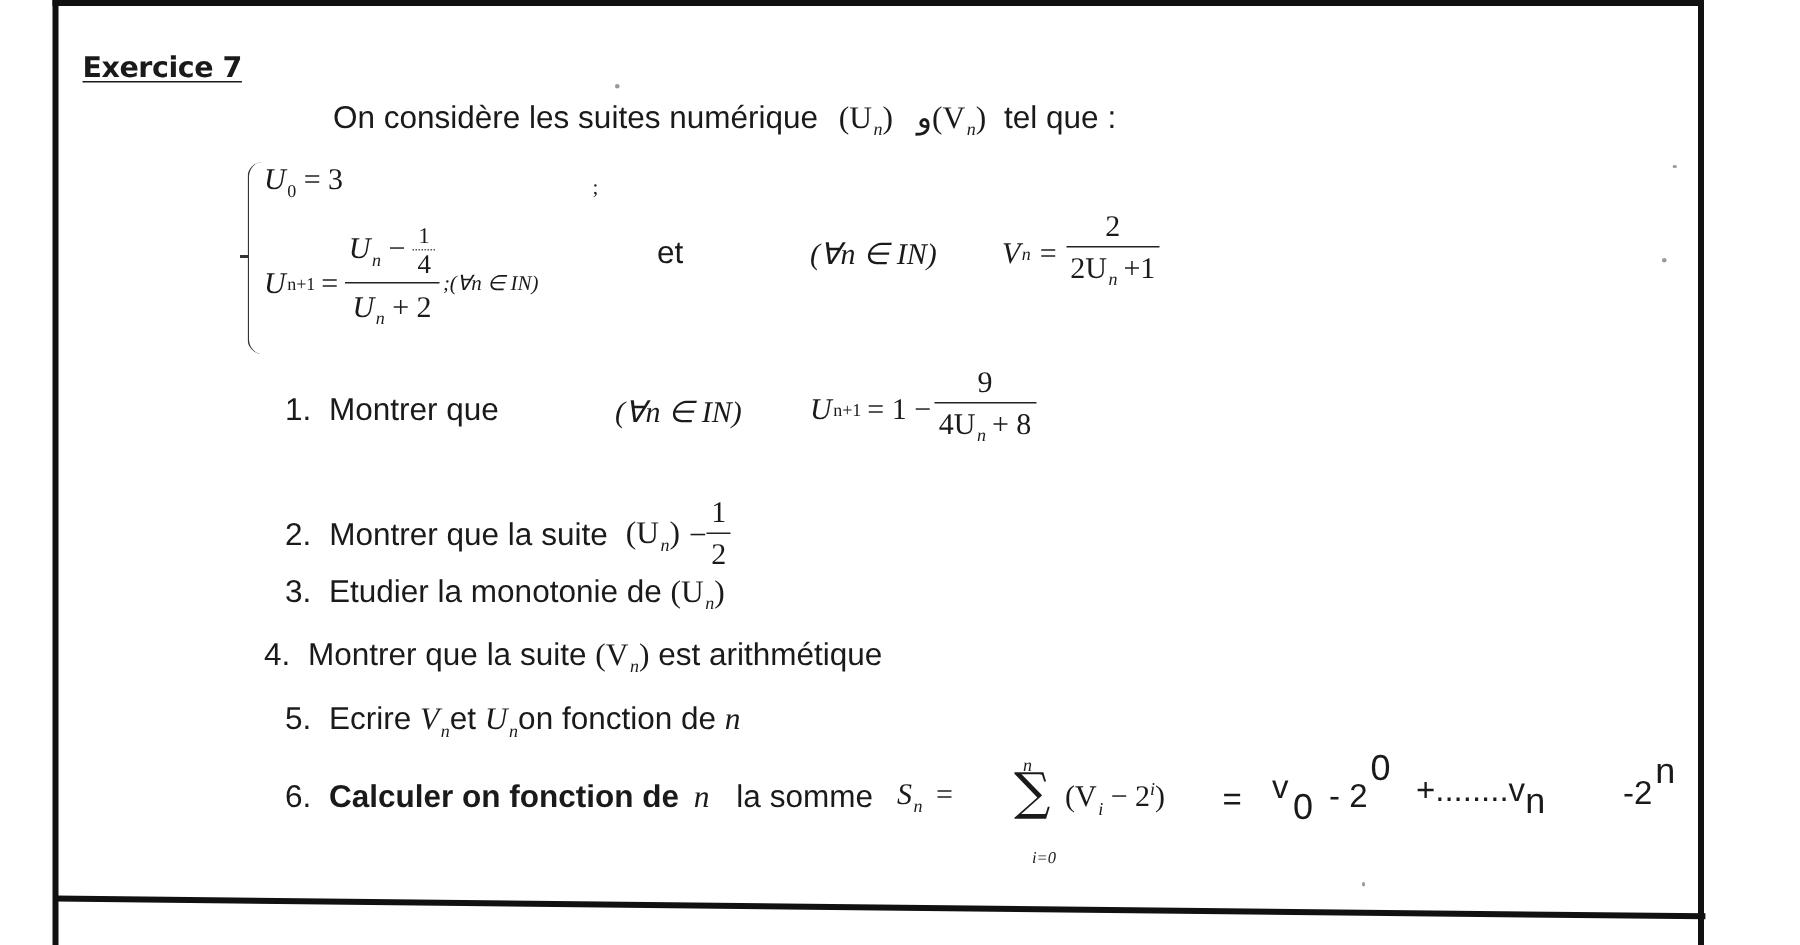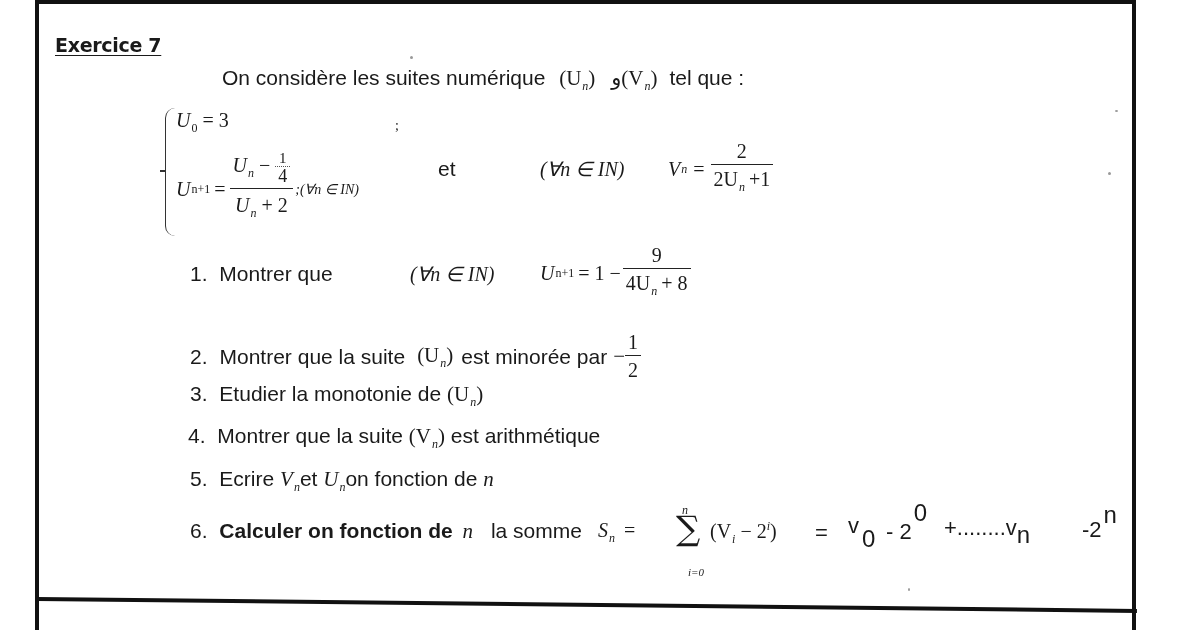--- a/index.html
+++ b/index.html
@@ -104,35 +104,34 @@
   <span class="frac" style="margin-left:2px;">
     <span class="num rm">9</span>
     <span class="den"><span class="rm">4U</span><sub class="s" style="font-style:italic;">n</sub><span class="rm" style="margin-left:4px;">+ 8</span></span>
   </span>
 </div>
 
 <div class="abs sans" style="left:190px; top:329px; display:flex; align-items:center;">
   <span>2.</span>
   <span style="margin-left:12px;">Montrer que la suite</span>
   <span class="math" style="margin-left:12px;text-align:center;"><span class="rm">(U</span><sub class="s">n</sub><span class="rm">)</span></span>
-  <span style="margin-left:8px;">est minorée par</span>
   <span class="rm" style="margin-left:6px; font-family:'Liberation Serif',serif;">−</span>
   <span class="frac" style="font-size:20px;">
       <span class="num">1</span>
       <span class="den">2</span>
     </span>
 </div>
 
 <div class="abs sans" style="left:190px; top:382px;">
   <span>3.</span>
   <span style="margin-left:6px;">Etudier la monotonie de</span>
   <span class="math"><span class="rm">(U</span><sub class="s">n</sub><span class="rm">)</span></span>
 </div>
 
-<div class="abs sans" style="left:188px; top:424px;">
+<div class="abs sans" style="left:176px; top:424px;">
   <span>4.</span>
   <span style="margin-left:6px;">Montrer que la suite</span>
   <span class="math"><span class="rm">(V</span><sub class="s">n</sub><span class="rm">)</span></span>
   <span>est arithmétique</span>
 </div>
 
 <div class="abs sans" style="left:190px; top:467px;">
   <span>5.</span>
   <span style="margin-left:6px;">Ecrire</span>
   <span class="math"><span>V</span><sub class="s">n</sub></span><span>et</span>

